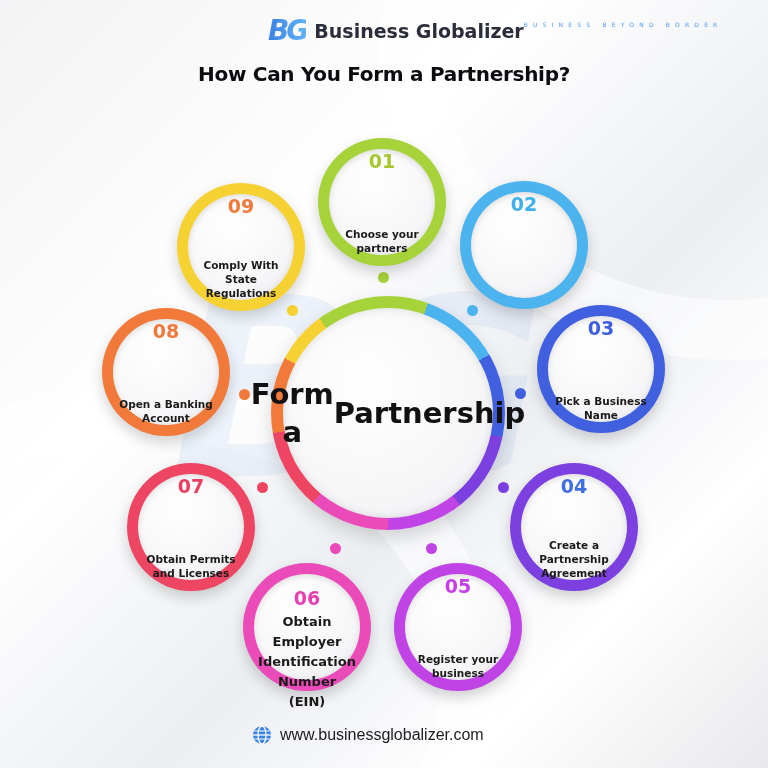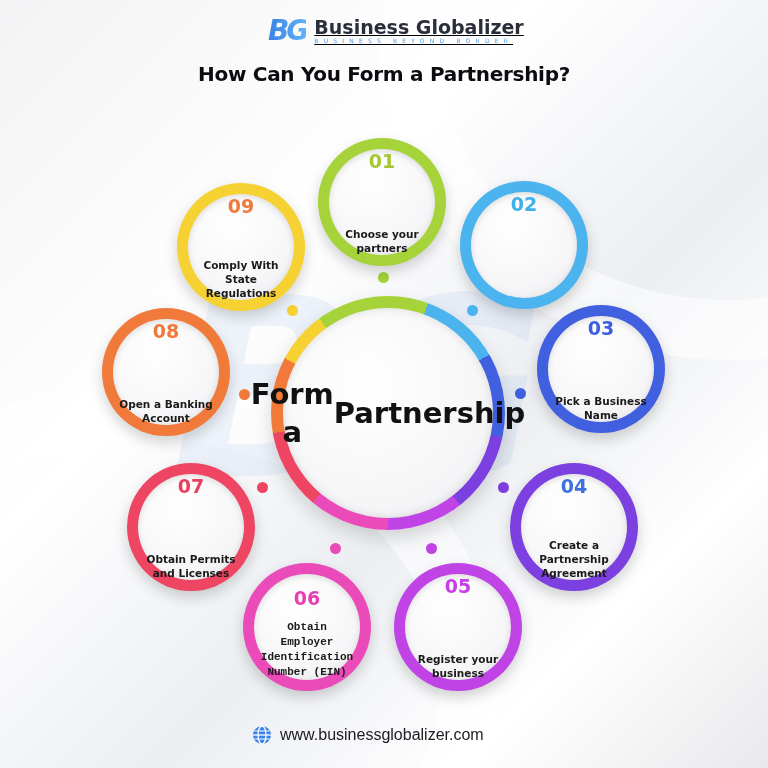--- a/index.html
+++ b/index.html
@@ -10,21 +10,21 @@
   }
   .swoosh { position: absolute; border-radius: 50%; border: 60px solid rgba(255,255,255,0.55); }
   .bg-mark {
     position: absolute; left: 170px; top: 270px; width: 430px; height: 240px;
     font-family: "DejaVu Sans", sans-serif; font-weight: bold; font-size: 250px; line-height: 240px;
     color: rgba(140,175,230,0.13); font-style: italic; letter-spacing: -20px;
   }
   .logo { position: absolute; left: 268px; top: 14px; display: flex; align-items: center; gap: 8px; }
   .logo-mark { font-weight: bold; font-size: 28px; font-style: italic; color: #3b7de0; letter-spacing: -3px;
     background: linear-gradient(90deg, #3b82e6, #5fb2f7); -webkit-background-clip: text; color: transparent; }
-  .logo-text { display: flex; flex-direction: column; text-decoration: underline; }
+  .logo-text { display: flex; flex-direction: row; }
   .logo-name { font-weight: bold; font-size: 19px; color: #2b2d3a; line-height: 20px; }
   .logo-tag { font-size: 6px; letter-spacing: 5.2px; color: #4d9ae8; line-height: 8px; }
   .title {
     position: absolute; left: 0; right: 0; top: 62px; text-align: center;
     font-weight: bold; font-size: 20px; color: #0b0b10; letter-spacing: -0.3px;
   }
   .hub {
     position: absolute; left: 271px; top: 296px; width: 234px; height: 234px; border-radius: 50%;
     background: conic-gradient(from -18deg,
       #a6d33a 0deg 38deg, #4bb3ee 38deg 78deg, #4060e0 78deg 120deg,
@@ -116,21 +116,21 @@
   </div>
   <div class="step" style="left:394px; top:563px; background:#c043e6;">
     <div class="step-inner">
       <span class="step-num" style="color:#c73fe8;">05</span>
       <span class="step-label">Register your business</span>
     </div>
   </div>
   <div class="step" style="left:243px; top:563px; background:#ea4bb8;">
     <div class="step-inner">
       <span class="step-num" style="color:#e83fb0;margin-top:12px;">06</span>
-      <span class="step-label" style="font-size:11px; line-height:15px;font-family:Liberation Mono, monospace;">Obtain Employer Identification Number (EIN)</span>
+      <span class="step-label" style="font-size:13px; line-height:20px;">Obtain Employer Identification Number (EIN)</span>
     </div>
   </div>
   <div class="step" style="left:127px; top:463px; background:#ee4563;">
     <div class="step-inner">
       <span class="step-num" style="color:#ea3f60;">07</span>
       <span class="step-label">Obtain Permits and Licenses</span>
     </div>
   </div>
   <div class="step" style="left:102px; top:308px; background:#f17a3a;">
     <div class="step-inner">

